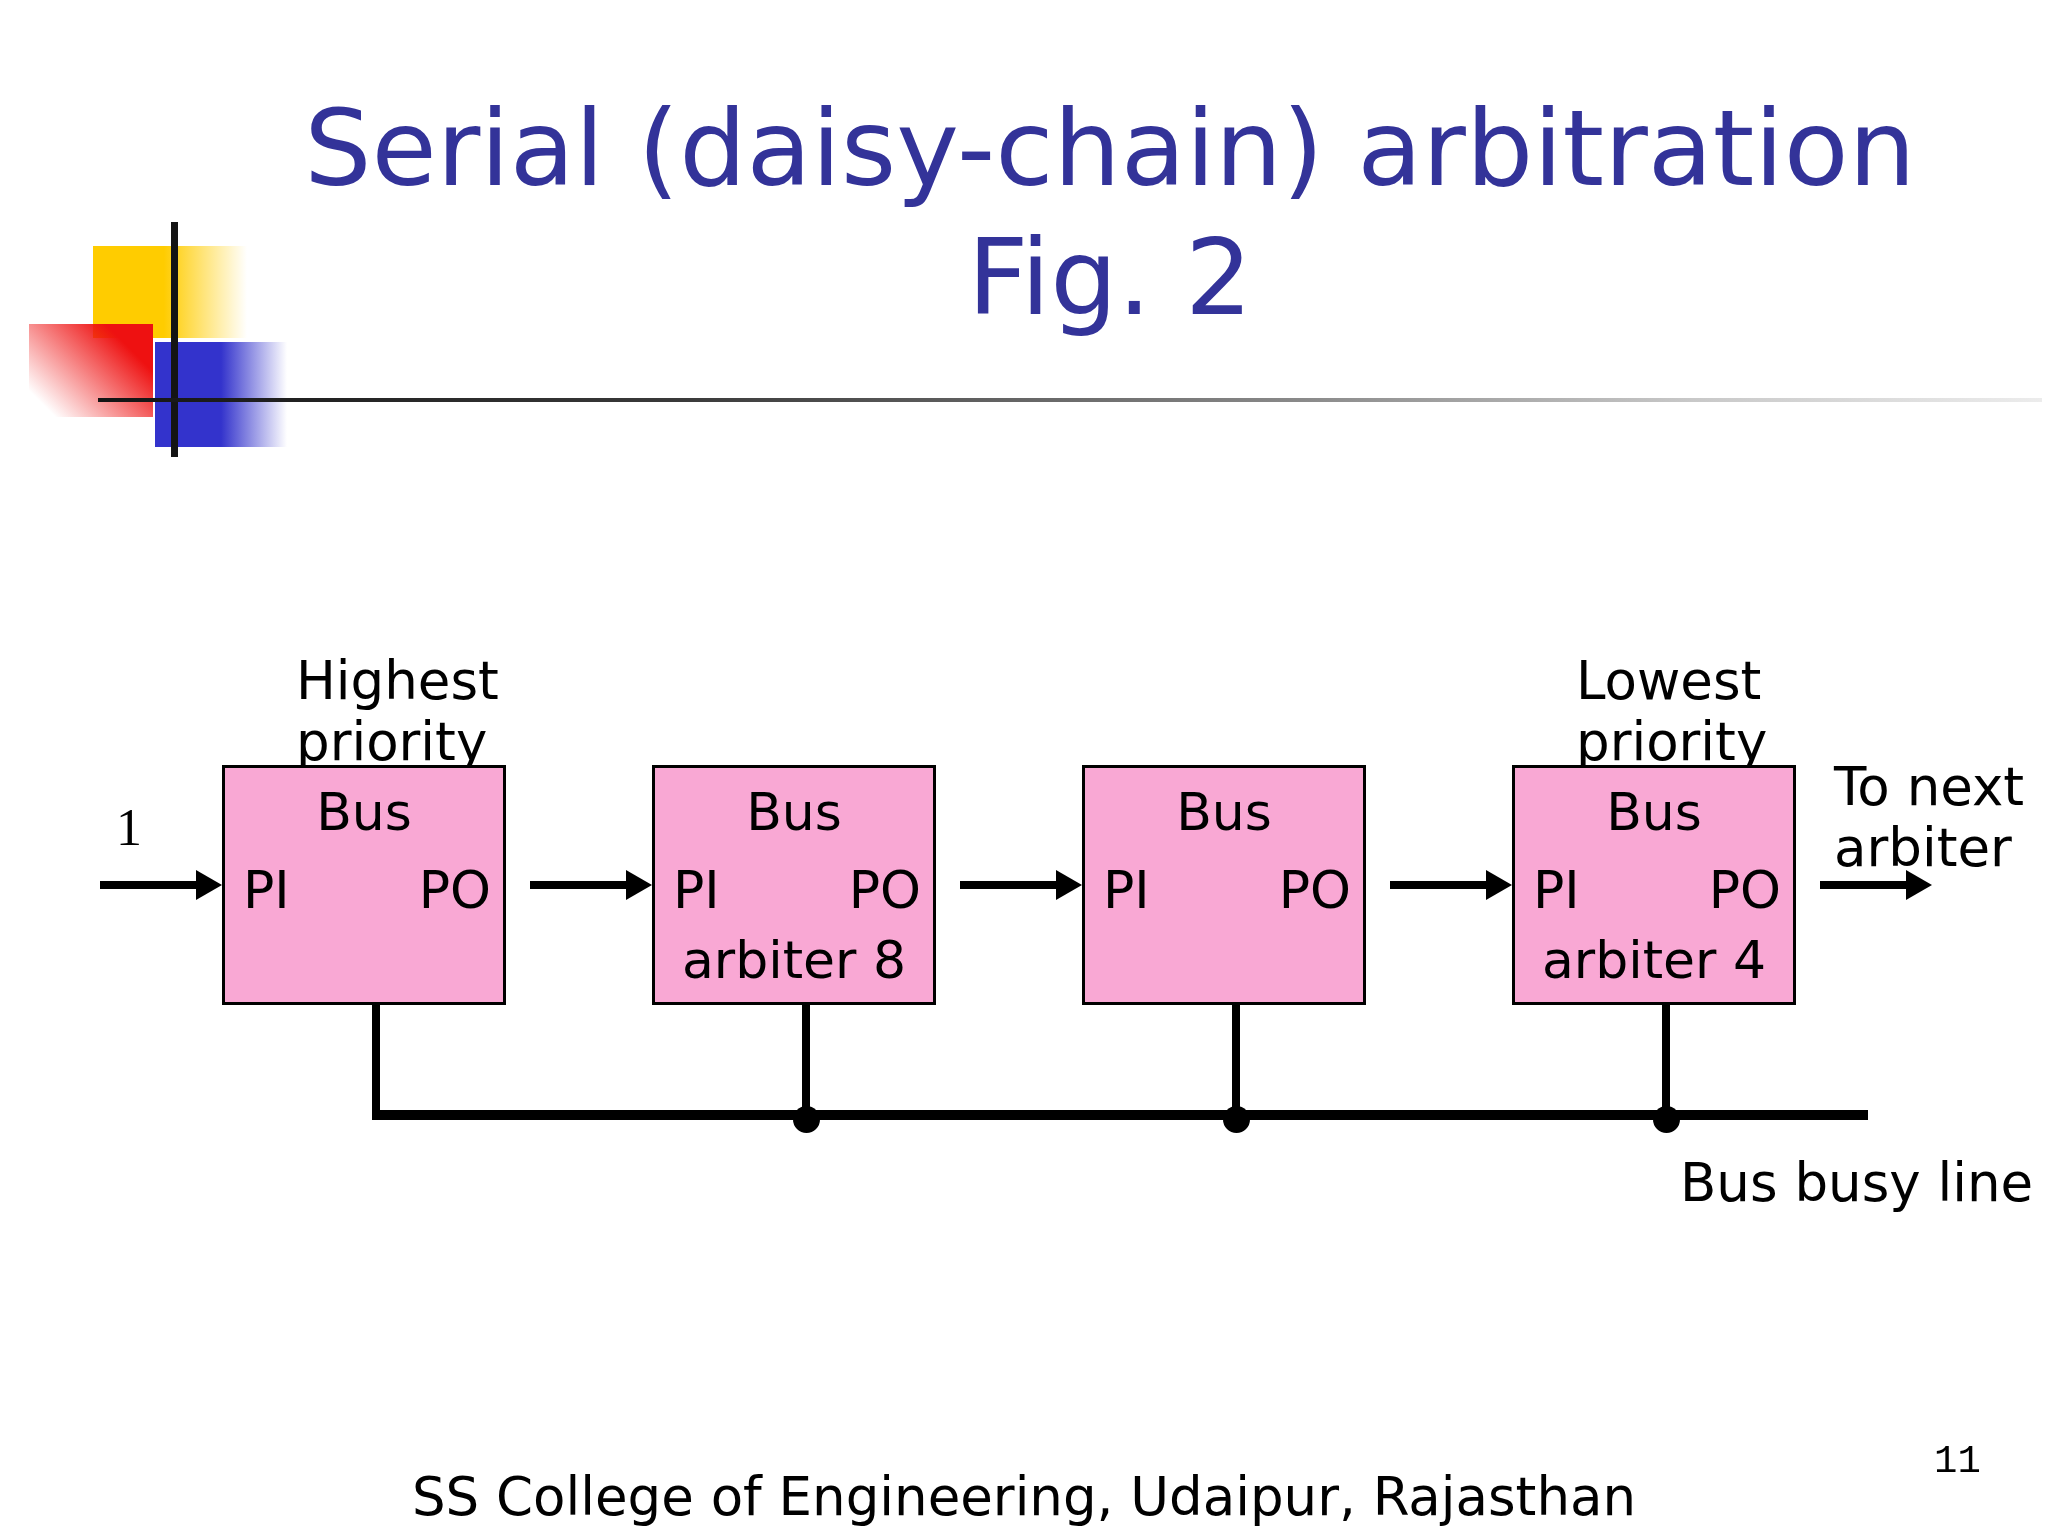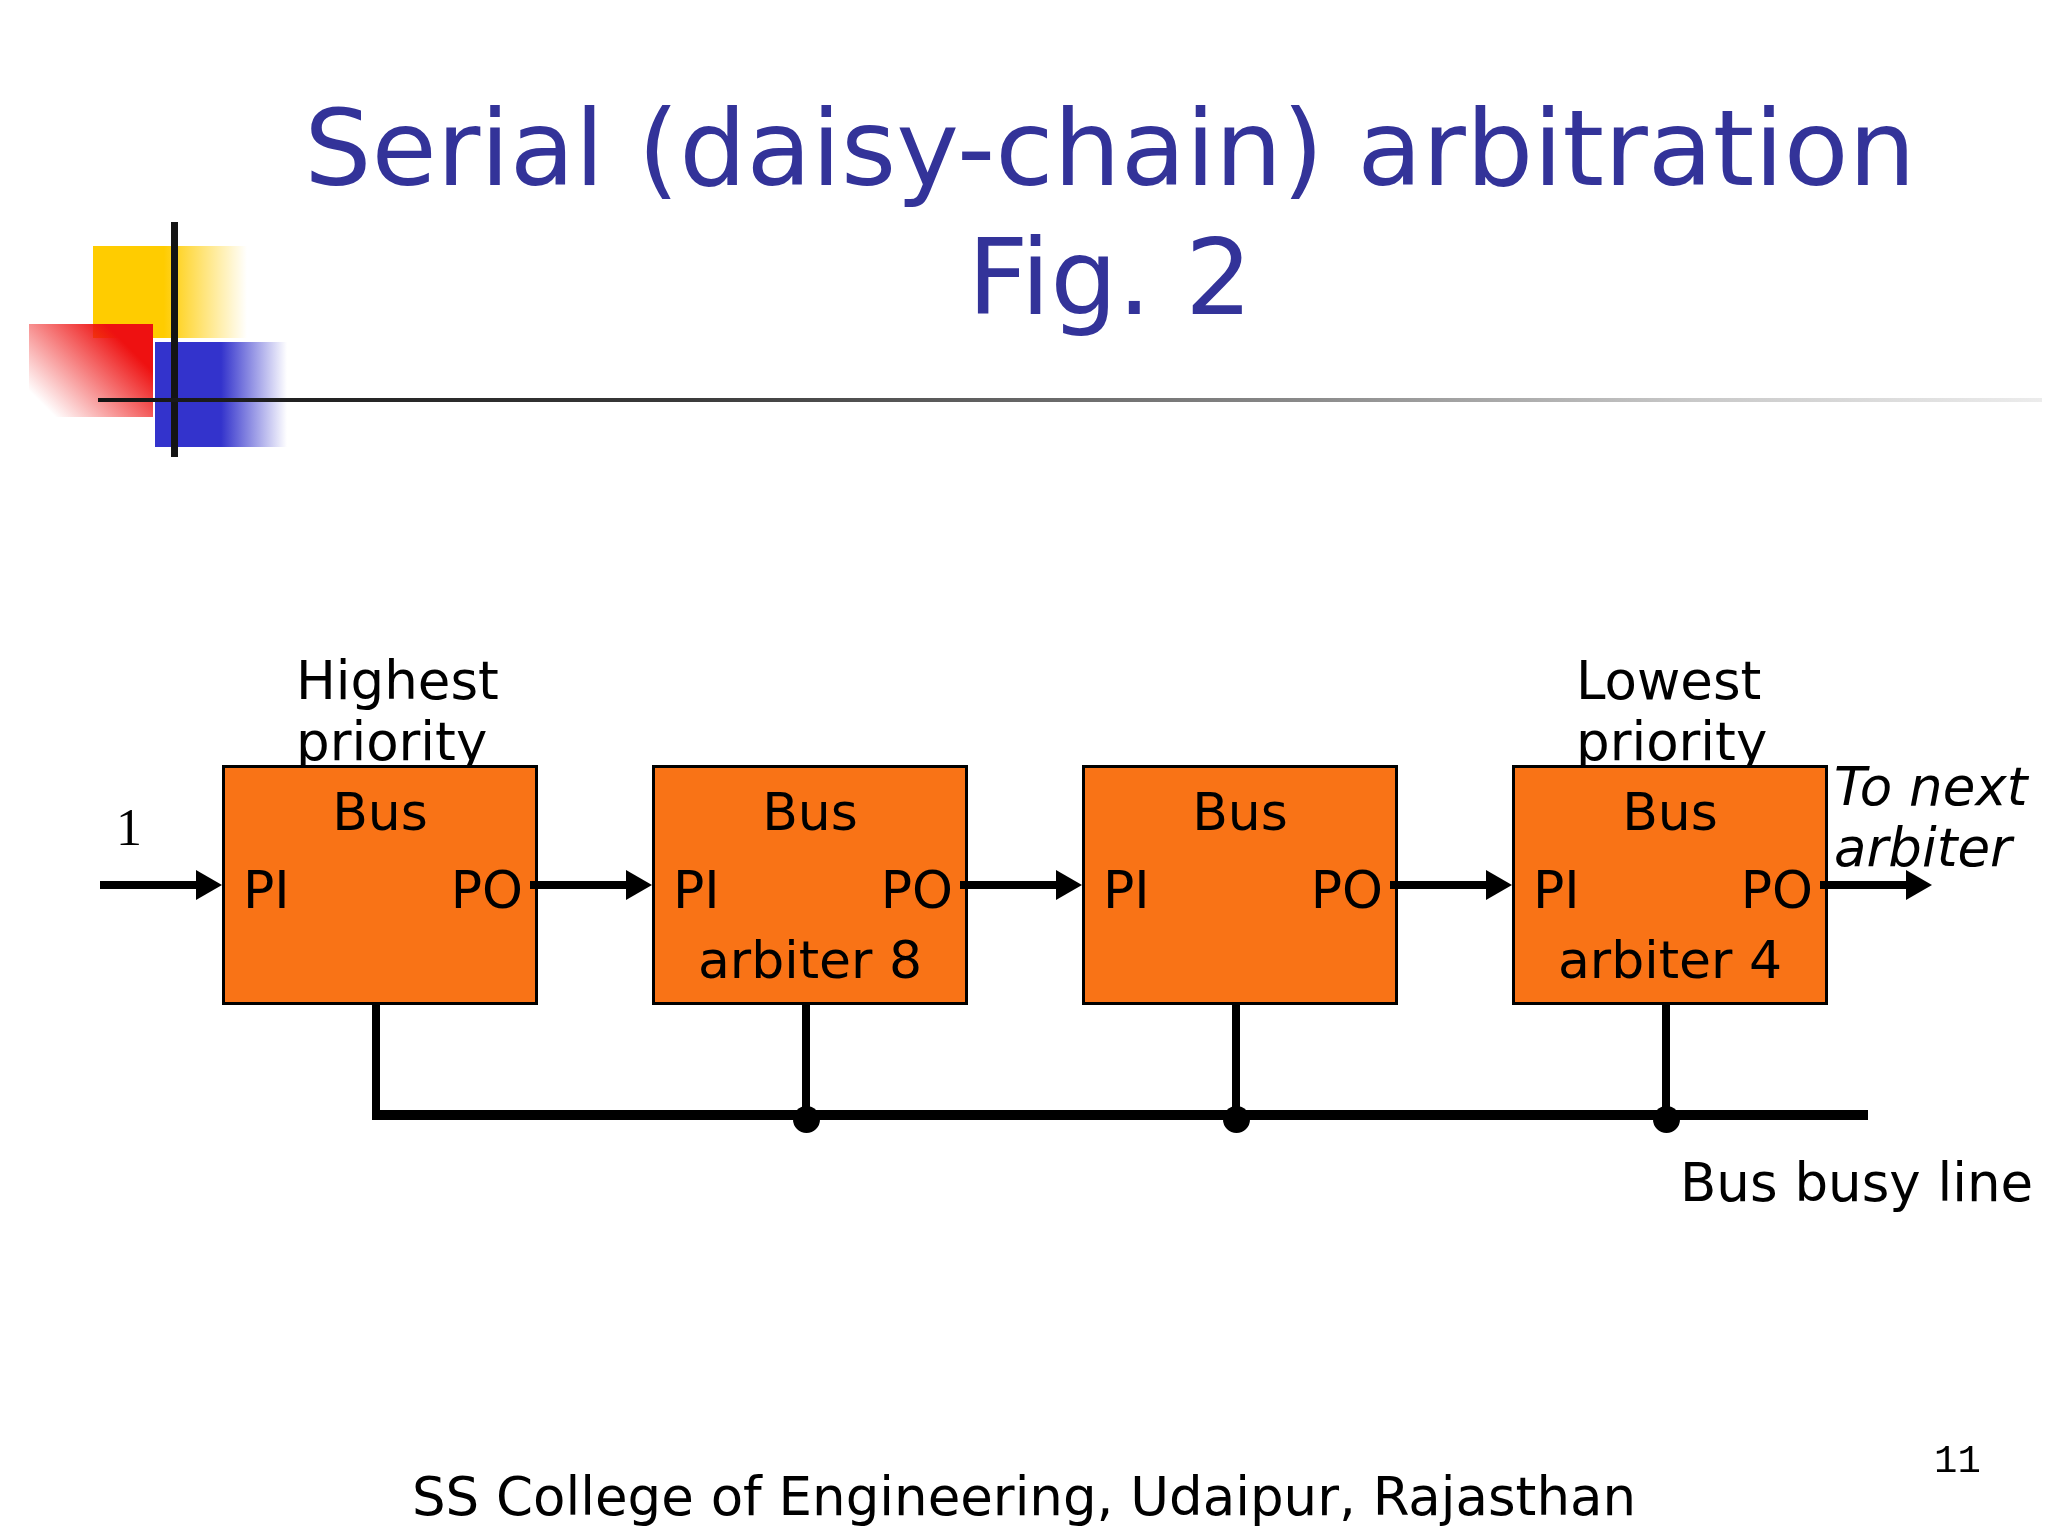--- a/index.html
+++ b/index.html
@@ -45,32 +45,32 @@
     left: 171px; top: 222px; width: 7px; height: 235px;
     background: #141414;
   }
 
   
   .lbl {
     font-size: 53px; line-height: 1.16; color: #000000;
   }
   .lbl-highest { left: 296px;  top: 650px; }
   .lbl-lowest  { left: 1576px; top: 650px; }
-  .lbl-tonext  { left: 1834px; top: 756px; font-style: italic; }
+  .lbl-tonext  { left: 1834px; top: 756px; }
   .lbl-busbusy { left: 1680px; top: 1152px; }
   .lbl-input {
     left: 116px; top: 798px;
     font-family: "Liberation Serif", serif;
     font-size: 52px;
   }
 
   
   .abox {
-    top: 765px; width: 316px; height: 240px;
-    background: #f97316;
+    top: 765px; width: 284px; height: 240px;
+    background: #f9a8d4;
     border: 3px solid #000;
     box-sizing: border-box;
     font-size: 52px; color: #000;
   }
   .abox .bus   { position: absolute; top: 14px; left: 0; width: 100%; text-align: center; }
   .abox .pi    { position: absolute; left: 18px; top: 92px; }
   .abox .po    { position: absolute; right: 12px; top: 92px; text-align: right; }
   .abox .aname { position: absolute; top: 162px; left: 0; width: 100%; text-align: center; }
 
   

